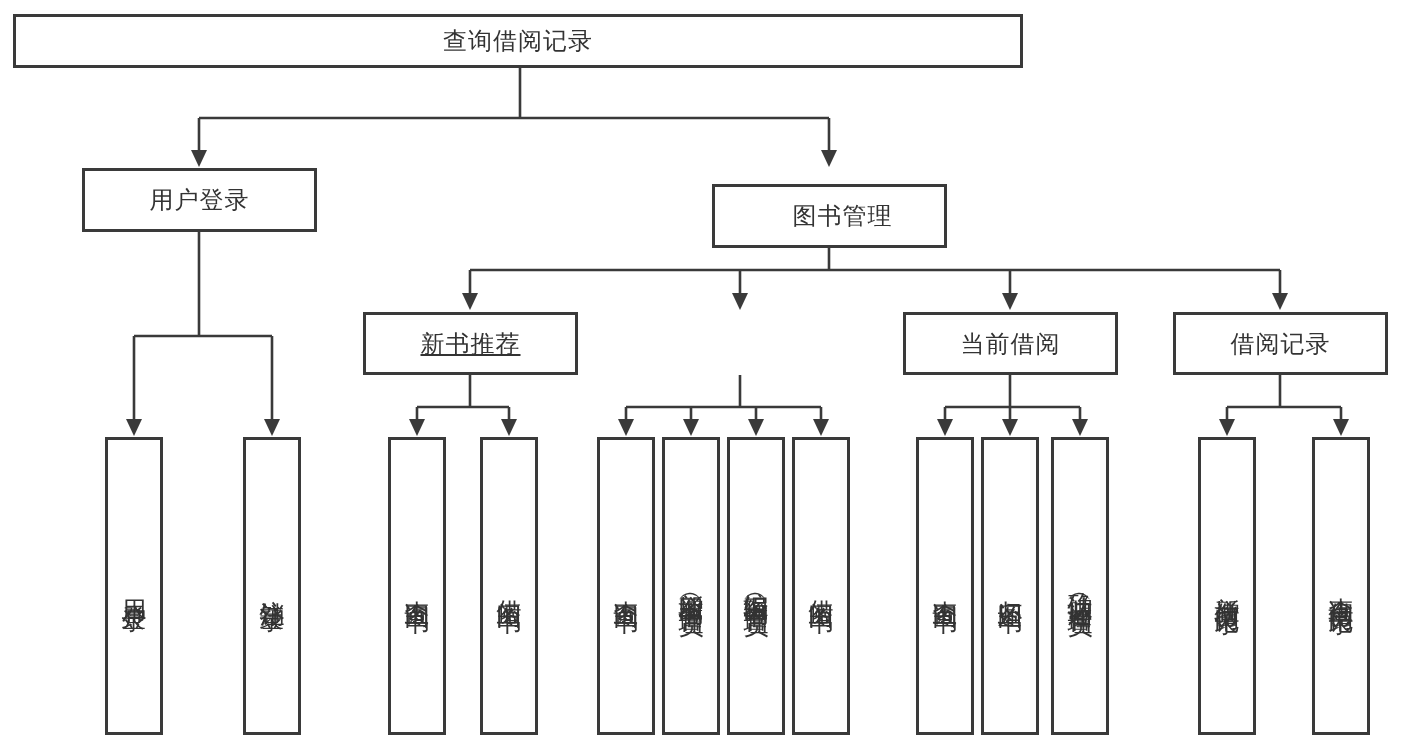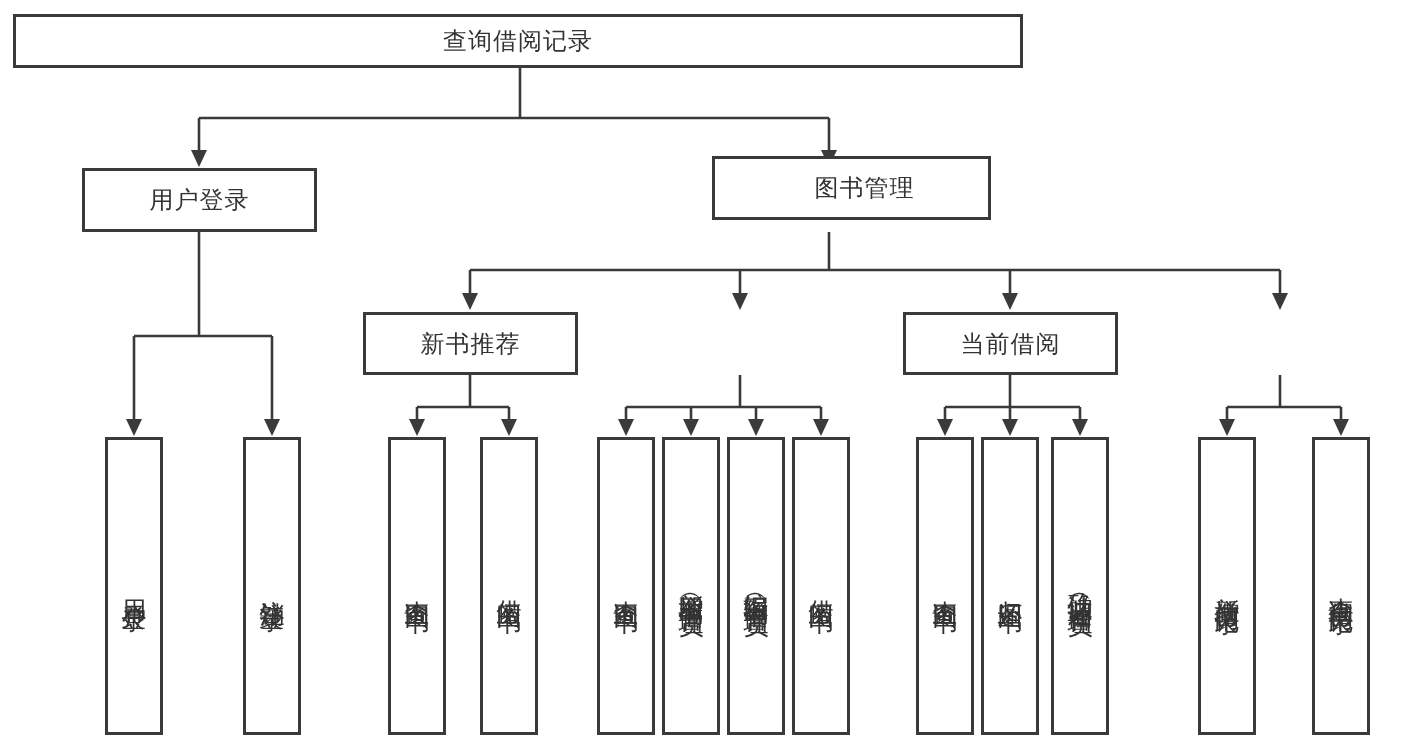--- a/index.html
+++ b/index.html
@@ -89,29 +89,32 @@
     <polygon points="1333,419 1349,419 1341,436"></polygon>
   </svg>
 
   <div class="box h-box" style="left:13px;top:14px;width:1010px;height:54px;">
     <span>查询借阅记录</span>
   </div>
 
   <div class="box h-box" style="left:82px;top:168px;width:235px;height:64px;">
     <span>用户登录</span>
   </div>
-  <div class="box h-box" style="left:712px;top:156px;width:279px;height:64px;padding-left:26px;">
+  <div class="box h-box" style="left:712px;top:184px;width:235px;height:64px;padding-left:26px;">
     <span>图书管理</span>
   </div>
 
-  <div class="box h-box" style="left:363px;top:312px;width:215px;height:63px;">
+  <div class="box h-box" style="left:363px;top:312px;width:215px;height:63px;text-decoration:underline;">
     <span>新书推荐</span>
   </div>
   <div class="box h-box" style="left:903px;top:312px;width:215px;height:63px;">
     <span>当前借阅</span>
+  </div>
+  <div class="box h-box" style="left:1173px;top:312px;width:215px;height:63px;">
+    <span>借阅记录</span>
   </div>
 
   <div class="box v-box" style="left:105px;top:437px;width:58px;height:298px;">
     <span>用户登录</span>
   </div>
   <div class="box v-box" style="left:243px;top:437px;width:58px;height:298px;">
     <span>注销登录</span>
   </div>
 
   <div class="box v-box" style="left:388px;top:437px;width:58px;height:298px;">

